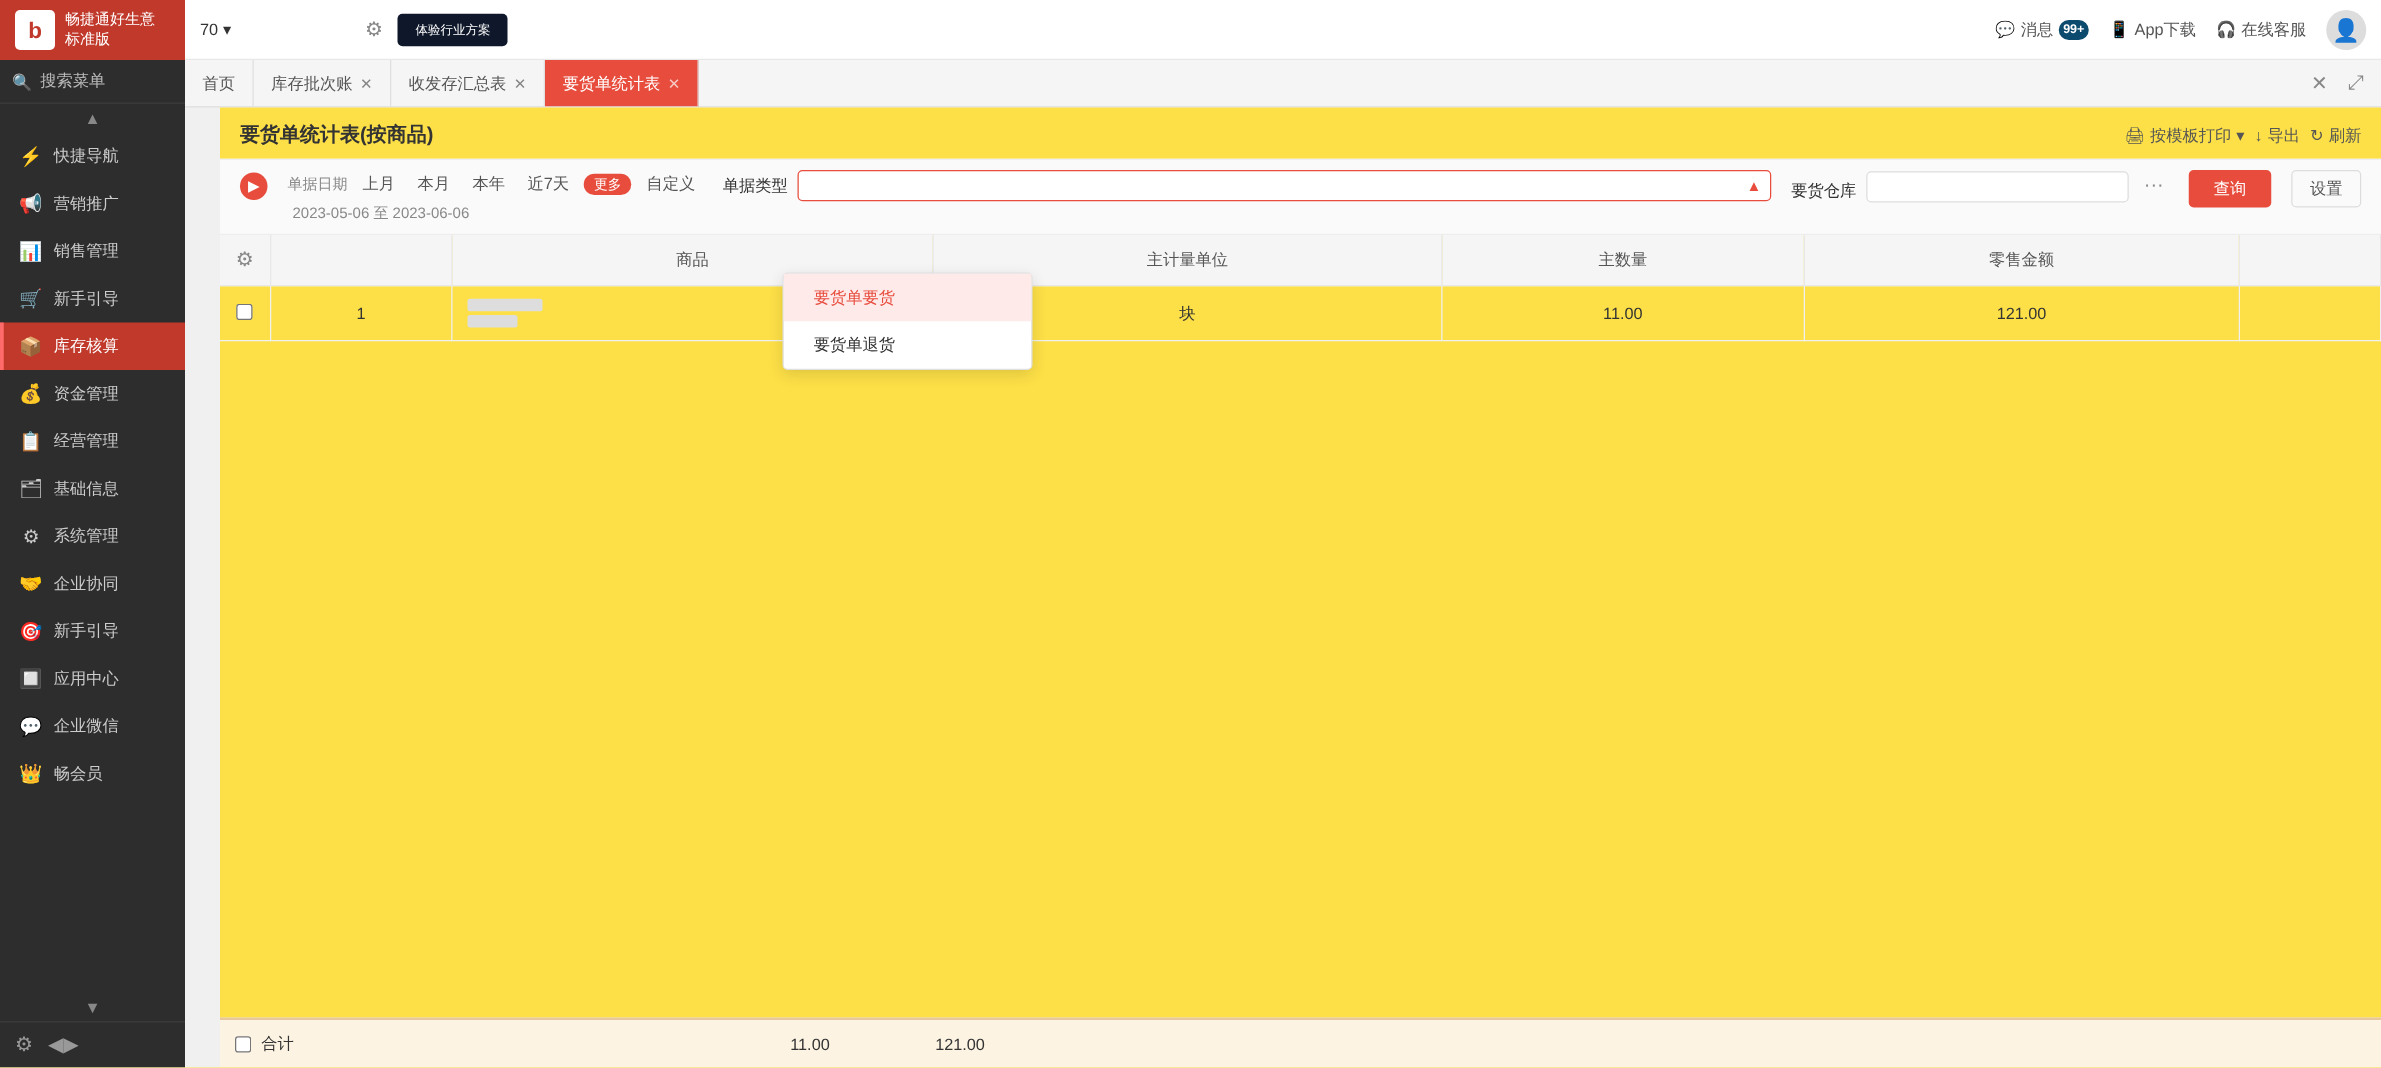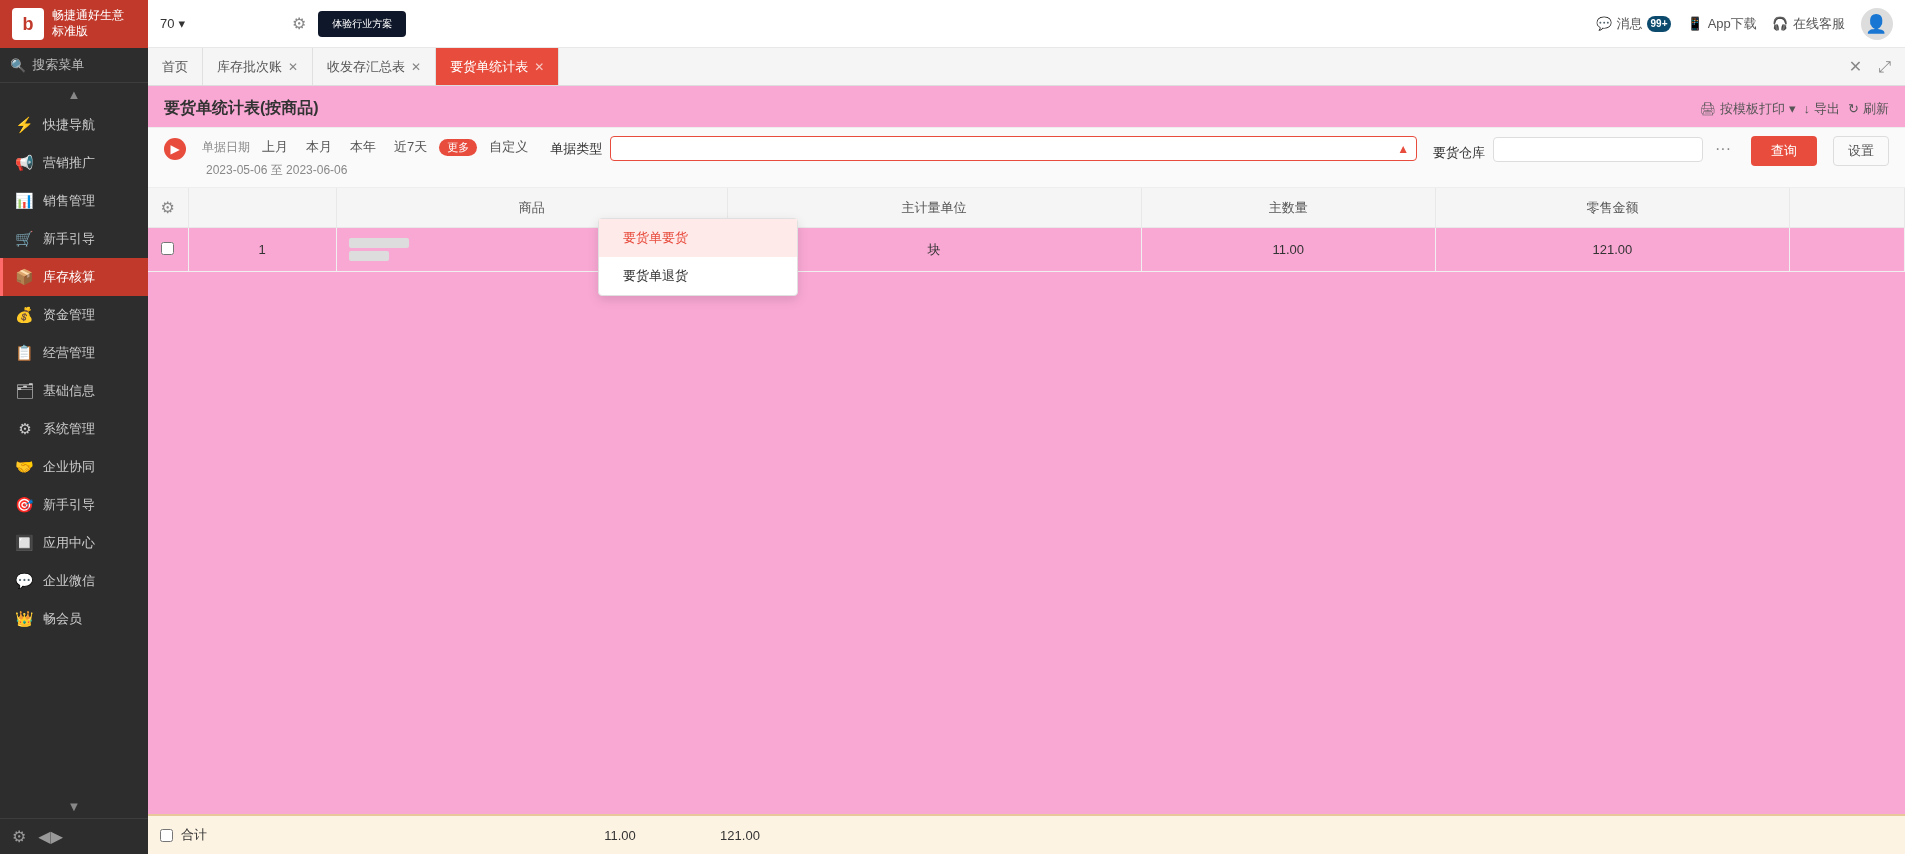--- a/index.html
+++ b/index.html
@@ -211,25 +211,26 @@
       border: none;
       cursor: pointer;
       padding: 4px 6px;
       font-size: 16px;
       color: #888;
     }
 
     
     .content {
       flex: 1;
-      background: #f9a8d4;
+      background: #fde047;
       overflow: auto;
       position: relative;
       display: flex;
       flex-direction: column;
+      margin-left: 28px;
     }
 
     .page-header {
       padding: 12px 16px 8px;
       display: flex;
       align-items: center;
       justify-content: space-between;
     }
     .page-title {
       font-size: 16px;

